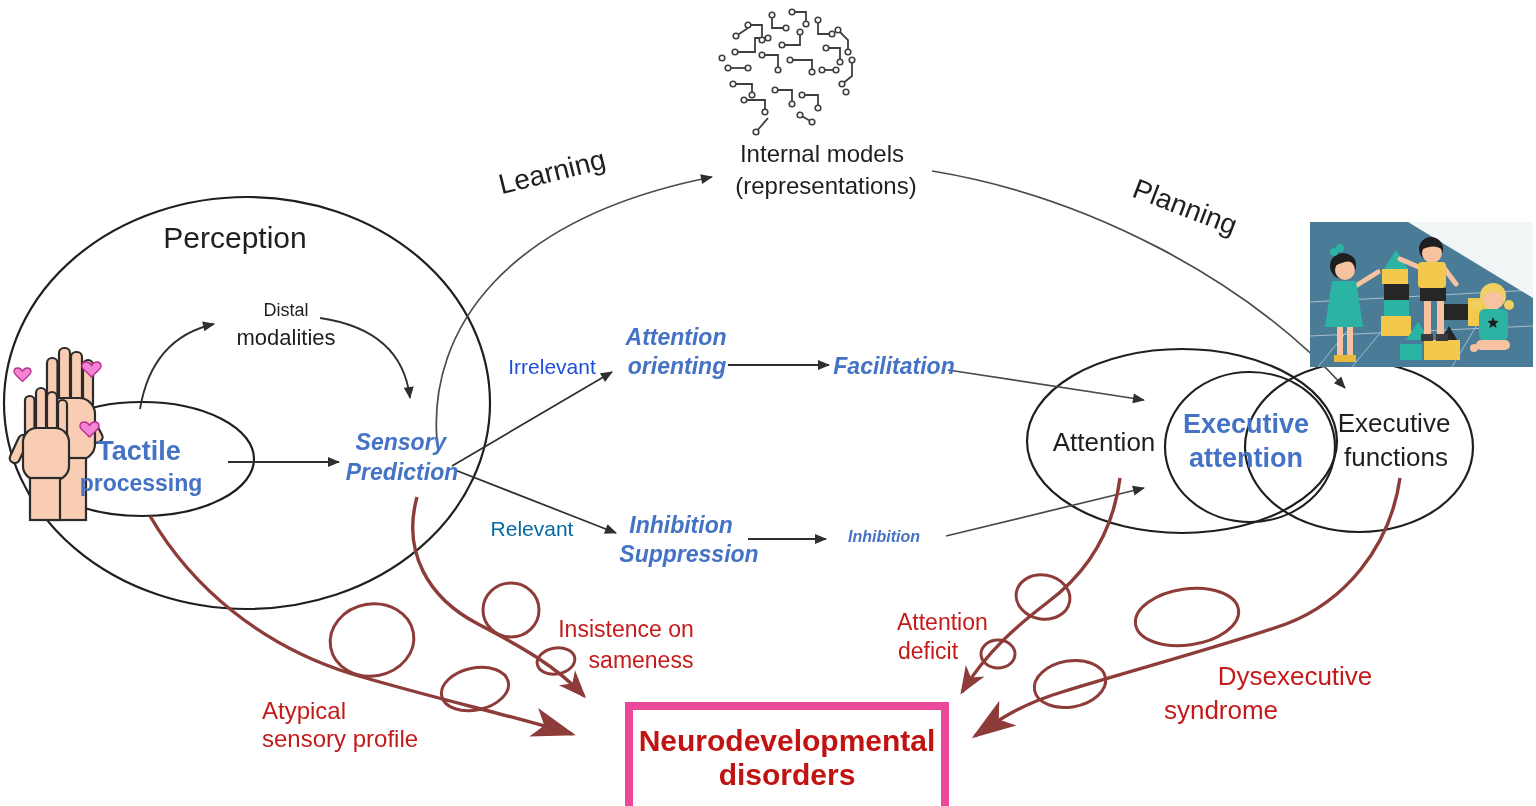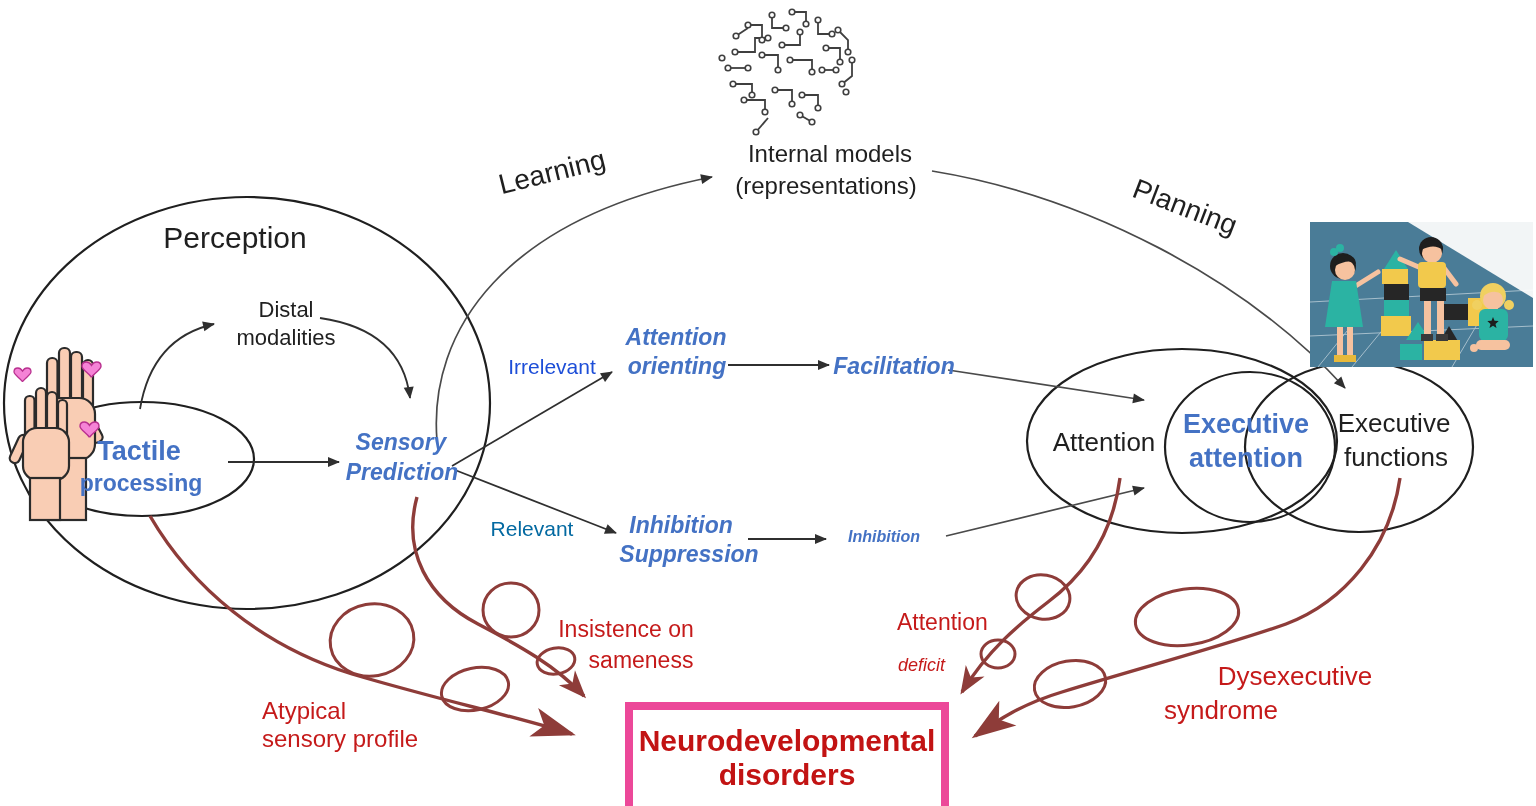--- a/index.html
+++ b/index.html
@@ -237,26 +237,26 @@
       <polygon points="1493,317 1494.5,320.8 1498.7,321.1 1495.5,323.9 1496.5,328 1493,325.7 1489.5,328 1490.5,323.9 1487.3,321.1 1491.5,320.8" fill="#1d1d1d"></polygon>
       <rect x="1476" y="340" width="34" height="10" rx="5" fill="#F6C29F"></rect>
       <circle cx="1474" cy="348" r="4" fill="#F6C29F"></circle>
     </g>
   </g>
 </svg>
 
 <div class="lbl rot" style="--r:-14deg;left:552px;top:172px;font-size:28px;">Learning</div>
 <div class="lbl rot" style="--r:21deg;left:1185px;top:207px;font-size:28px;">Planning</div>
 
-<div class="lbl" style="left:822px;top:154px;font-size:24px;margin-left:8px;">Internal models</div>
+<div class="lbl" style="left:822px;top:154px;font-size:24px;">Internal models</div>
 <div class="lbl" style="left:826px;top:186px;font-size:24px;">(representations)</div>
 
 <div class="lbl" style="left:235px;top:238px;font-size:30px;">Perception</div>
 
-<div class="lbl" style="left:286px;top:310px;font-size:22px;">Distal</div>
+<div class="lbl" style="left:286px;top:310px;font-size:18px;">Distal</div>
 <div class="lbl" style="left:286px;top:338px;font-size:22px;">modalities</div>
 
 <div class="lbl blue-bold" style="left:139px;top:451px;font-size:27px;">Tactile</div>
 <div class="lbl blue-bold" style="left:141px;top:483px;font-size:23px;">processing</div>
 
 <div class="lbl blue-bi" style="left:401px;top:442px;font-size:23px;">Sensory</div>
 <div class="lbl blue-bi" style="left:402px;top:472px;font-size:23px;">Prediction</div>
 
 <div class="lbl" style="left:552px;top:367px;font-size:21px;color:#1d4ed8;">Irrelevant</div>
 <div class="lbl" style="left:532px;top:529px;font-size:21px;color:#0369a1;">Relevant</div>
@@ -279,21 +279,21 @@
 <div class="lbl" style="left:1394px;top:424px;font-size:26px;">Executive</div>
 <div class="lbl" style="left:1396px;top:458px;font-size:26px;">functions</div>
 
 <div class="lbl left red" style="left:262px;top:711px;font-size:24px;">Atypical</div>
 <div class="lbl left red" style="left:262px;top:739px;font-size:24px;">sensory profile</div>
 
 <div class="lbl red" style="left:626px;top:629px;font-size:23px;">Insistence on</div>
 <div class="lbl red" style="left:641px;top:660px;font-size:23px;">sameness</div>
 
 <div class="lbl left red" style="left:897px;top:622px;font-size:23px;">Attention</div>
-<div class="lbl left red" style="left:898px;top:665px;font-size:18px;font-style:italic;">deficit</div>
+<div class="lbl left red" style="left:898px;top:651px;font-size:23px;">deficit</div>
 
 <div class="lbl red" style="left:1295px;top:677px;font-size:26px;">Dysexecutive</div>
 <div class="lbl red" style="left:1221px;top:711px;font-size:26px;">syndrome</div>
 
 <div class="ndd-box">
   <span>Neurodevelopmental</span>
   <span>disorders</span>
 </div>
 
 </div>

